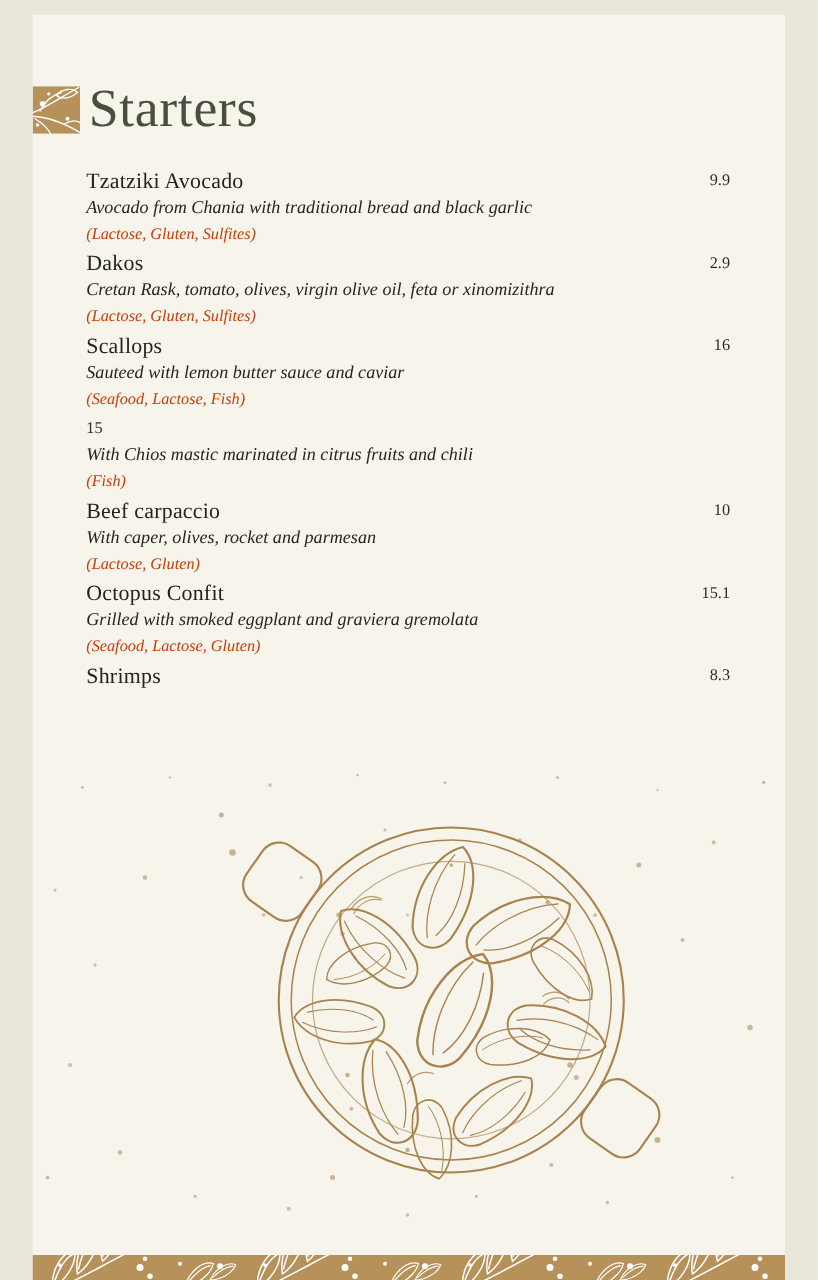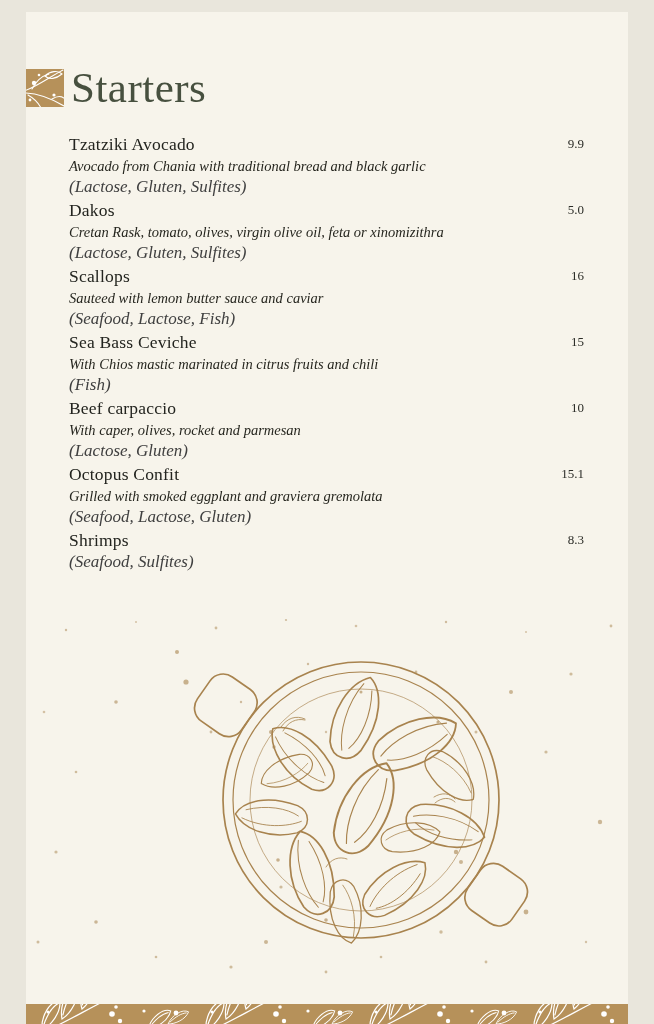--- a/index.html
+++ b/index.html
@@ -28,22 +28,22 @@
   .item-name {
     margin:0; font-weight:400; font-size:17.5px; line-height:22px;
     letter-spacing:0.2px; color:#23241f;
   }
   .item-price { font-size:13px; line-height:22px; color:#2b2c27; }
   .item-desc {
     margin:2px 0 0 0; font-style:italic; font-size:14.5px; line-height:19px;
     max-width:490px; color:#26261f;
   }
   .item-allergens {
-    margin:3px 0 0 0; font-style:italic; font-size:17px; line-height:16px;
-    color:#404040;
+    margin:3px 0 0 0; font-style:italic; font-size:13px; line-height:16px;
+    color:#c2410c;
   }
   
   .illustration { position:absolute; top:600px; left:0; width:654px; height:370px; margin:0; }
   .illustration svg { display:block; width:100%; height:100%; }
   
   .footer-border {
     position:absolute; left:0; bottom:0; width:654px; height:32px;
     background:#b6915a; overflow:hidden;
   }
   .footer-border svg { display:block; }
@@ -82,38 +82,37 @@
         <h2 class="item-name">Tzatziki Avocado</h2>
         <span class="item-price">9.9</span>
       </div>
       <p class="item-desc">Avocado from Chania with traditional bread and black garlic</p>
       <p class="item-allergens">(Lactose, Gluten, Sulfites)</p>
     </section>
 
     <section class="menu-item">
       <div class="item-row">
         <h2 class="item-name">Dakos</h2>
-        <span class="item-price">5.0</span>
+        <span class="item-price">2.9</span>
       </div>
       <p class="item-desc">Cretan Rask, tomato, olives, virgin olive oil, feta or xinomizithra</p>
       <p class="item-allergens">(Lactose, Gluten, Sulfites)</p>
     </section>
 
     <section class="menu-item">
       <div class="item-row">
         <h2 class="item-name">Scallops</h2>
         <span class="item-price">16</span>
       </div>
       <p class="item-desc">Sauteed with lemon butter sauce and caviar</p>
       <p class="item-allergens">(Seafood, Lactose, Fish)</p>
     </section>
 
     <section class="menu-item">
       <div class="item-row">
-        <h2 class="item-name">Sea Bass Ceviche</h2>
         <span class="item-price">15</span>
       </div>
       <p class="item-desc">With Chios mastic marinated in citrus fruits and chili</p>
       <p class="item-allergens">(Fish)</p>
     </section>
 
     <section class="menu-item">
       <div class="item-row">
         <h2 class="item-name">Beef carpaccio</h2>
         <span class="item-price">10</span>
@@ -129,21 +128,20 @@
       </div>
       <p class="item-desc">Grilled with smoked eggplant and graviera gremolata</p>
       <p class="item-allergens">(Seafood, Lactose, Gluten)</p>
     </section>
 
     <section class="menu-item">
       <div class="item-row">
         <h2 class="item-name">Shrimps</h2>
         <span class="item-price">8.3</span>
       </div>
-      <p class="item-allergens">(Seafood, Sulfites)</p>
     </section>
   </main>
 
   <figure class="illustration">
     <svg viewBox="0 0 654 370">
 
       <g fill="#a8834e" stroke="none">
         <circle cx="40" cy="18" r="1.2" opacity="0.5"></circle>
           <circle cx="110" cy="10" r="1" opacity="0.45"></circle>
         <circle cx="190" cy="16" r="1.4" opacity="0.5"></circle>

